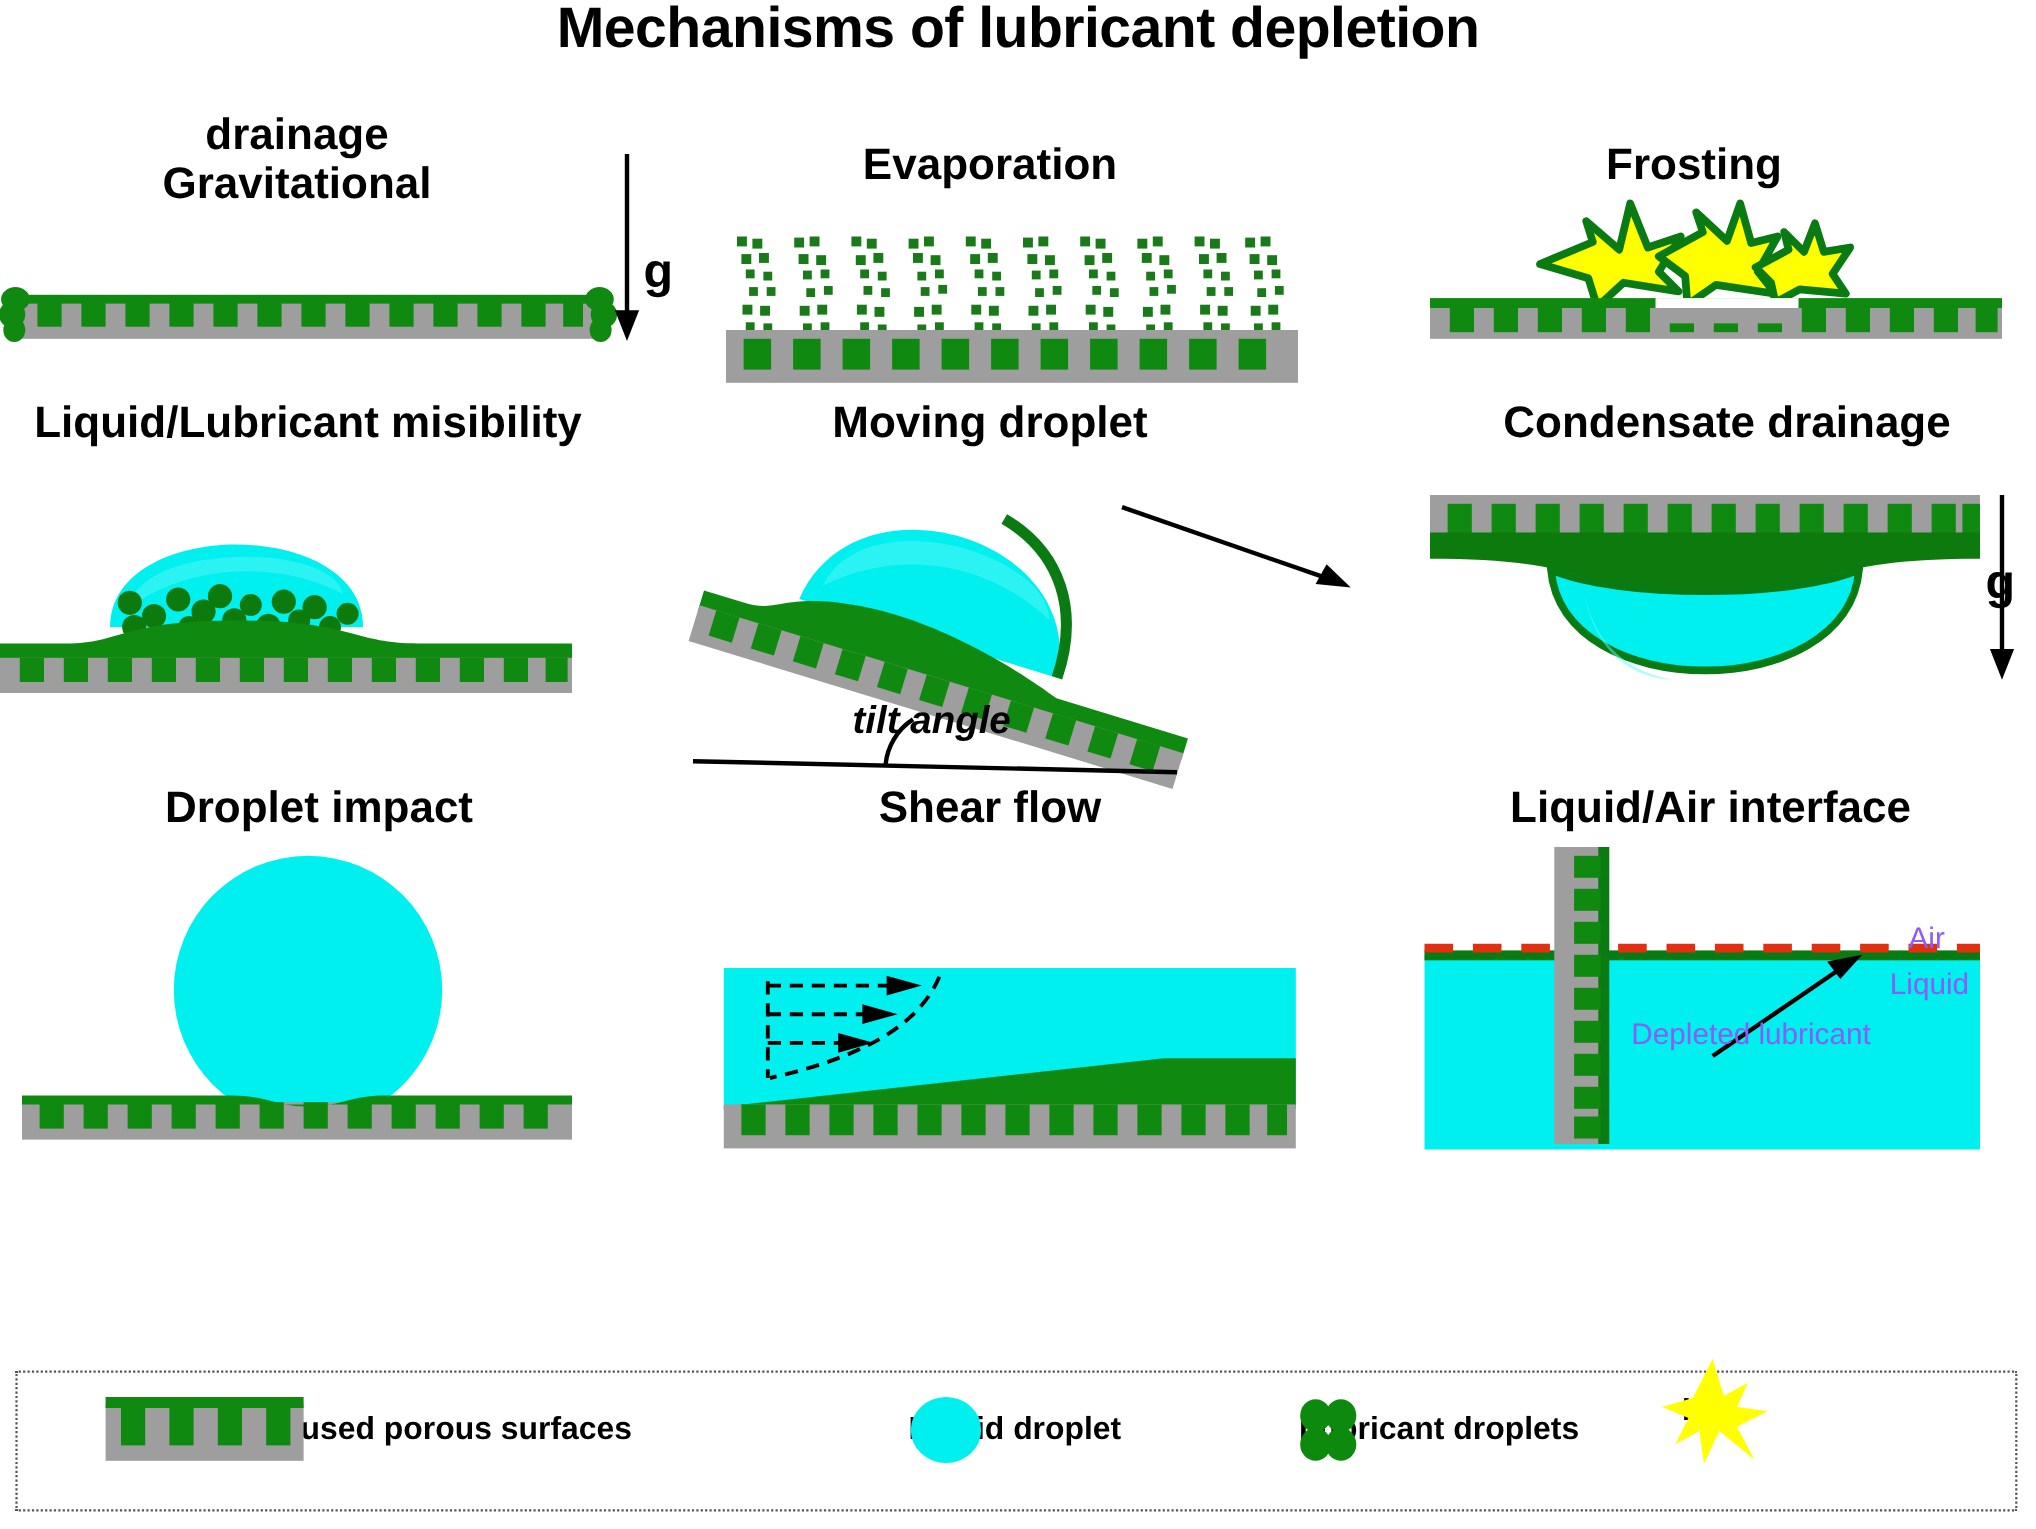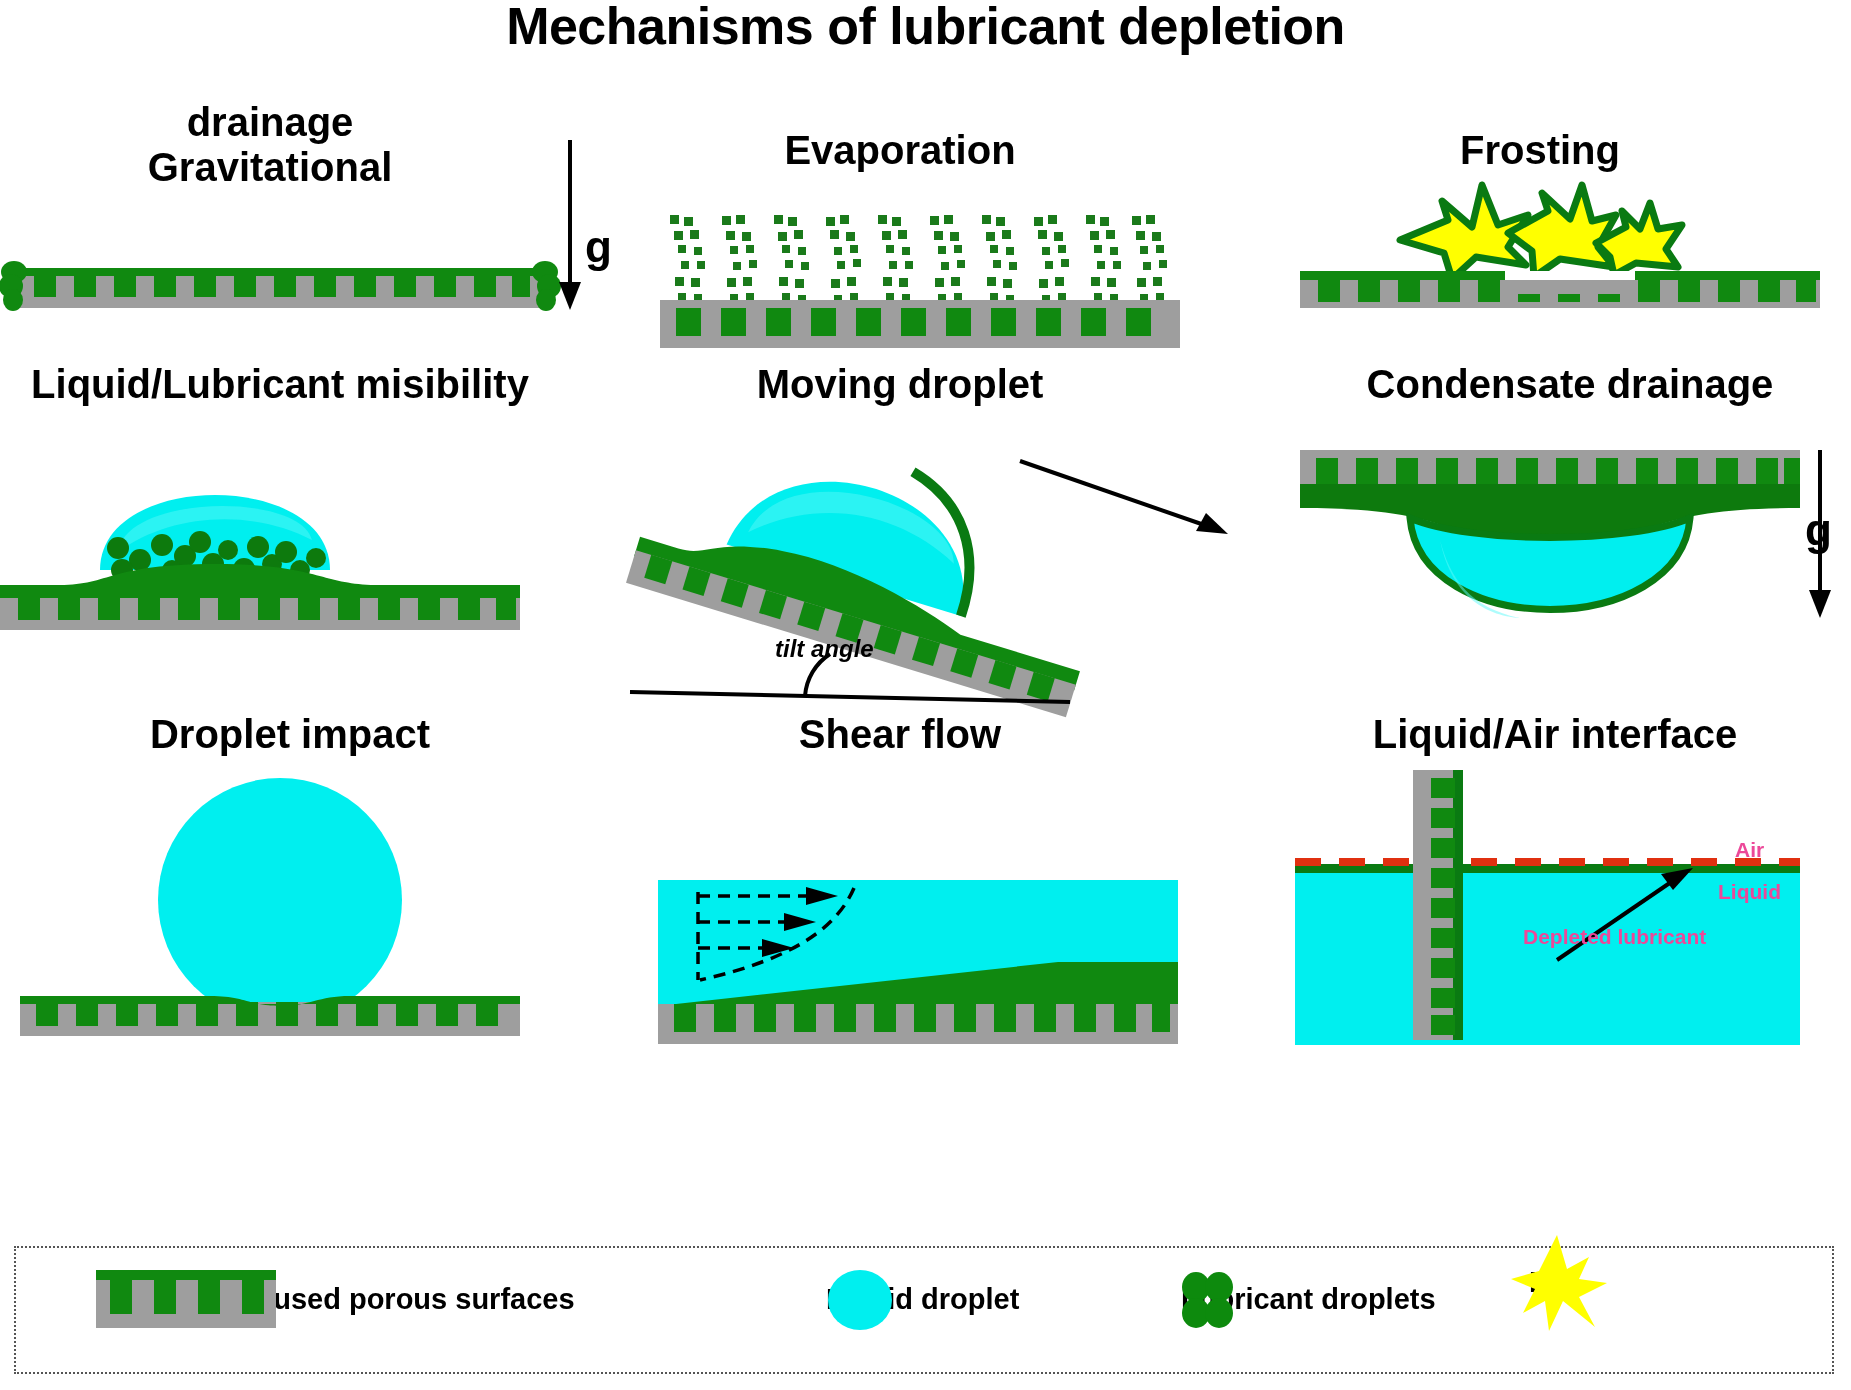--- a/index.html
+++ b/index.html
@@ -3,22 +3,22 @@
 <meta charset="utf-8">
 <style>
   html,body{margin:0;padding:0;background:#fff;}
   body{width:1851px;height:1390px;position:relative;
        font-family:"Liberation Sans", sans-serif;overflow:hidden;}
   .fig{position:absolute;inset:0;}
   .title{position:absolute;top:-4px;left:0;width:1851px;text-align:center;
          font-size:52px;font-weight:bold;color:#000;letter-spacing:-0.5px;}
   .panel-title{position:absolute;text-align:center;font-size:40px;
                font-weight:bold;color:#000;line-height:1.12;}
-  .lbl{position:absolute;font-size:21px;font-weight:bold;color:#ec4899;}
-  .lbl-it{position:absolute;font-size:24px;font-weight:bold;font-style:italic;color:#000;}
+  .lbl{position:absolute;font-size:27px;font-weight:normal;color:#8b5cf6;}
+  .lbl-it{position:absolute;font-size:35px;font-weight:bold;font-style:italic;color:#000;}
   .g-lbl{position:absolute;font-size:44px;font-weight:bold;color:#000;}
   svg{position:absolute;overflow:visible;}
   .legend-box{position:absolute;left:14px;top:1246px;width:1820px;height:128px;
               border:2px dotted #555;box-sizing:border-box;background:#fff;}
   .legend-item{position:absolute;display:flex;align-items:center;gap:14px;}
   .legend-text{font-size:29px;font-weight:bold;color:#000;white-space:nowrap;}
 </style>
 </head>
 <body>
 
@@ -475,21 +475,21 @@
         <rect x="136" y="218" width="24" height="20"></rect>
       <rect x="136" y="245" width="24" height="20"></rect>
     </g>
 
     <line x1="262" y1="190" x2="382" y2="108" stroke="#000" stroke-width="4"></line>
     <polygon points="398,98 366,104 378,120" fill="#000"></polygon>
   </svg>
 
   <div class="lbl" style="left:1735px;top:838px;">Air</div>
   <div class="lbl" style="left:1718px;top:880px;text-align:center;">Liquid</div>
-  <div class="lbl" style="left:1483px;top:925px;margin-left:40px;">Depleted lubricant</div>
+  <div class="lbl" style="left:1483px;top:925px;">Depleted lubricant</div>
 
   <div class="legend-box">
 
     <div class="legend-item" style="left:80px;top:35px;">
       <svg width="180" height="60">
         <rect x="0" y="6" width="180" height="52" fill="#9e9e9e"></rect>
         <rect x="0" y="0" width="180" height="10" fill="#108910"></rect>
         <g fill="#108910">
           <rect x="14" y="8" width="22" height="36"></rect>
             <rect x="58" y="8" width="22" height="36"></rect>

